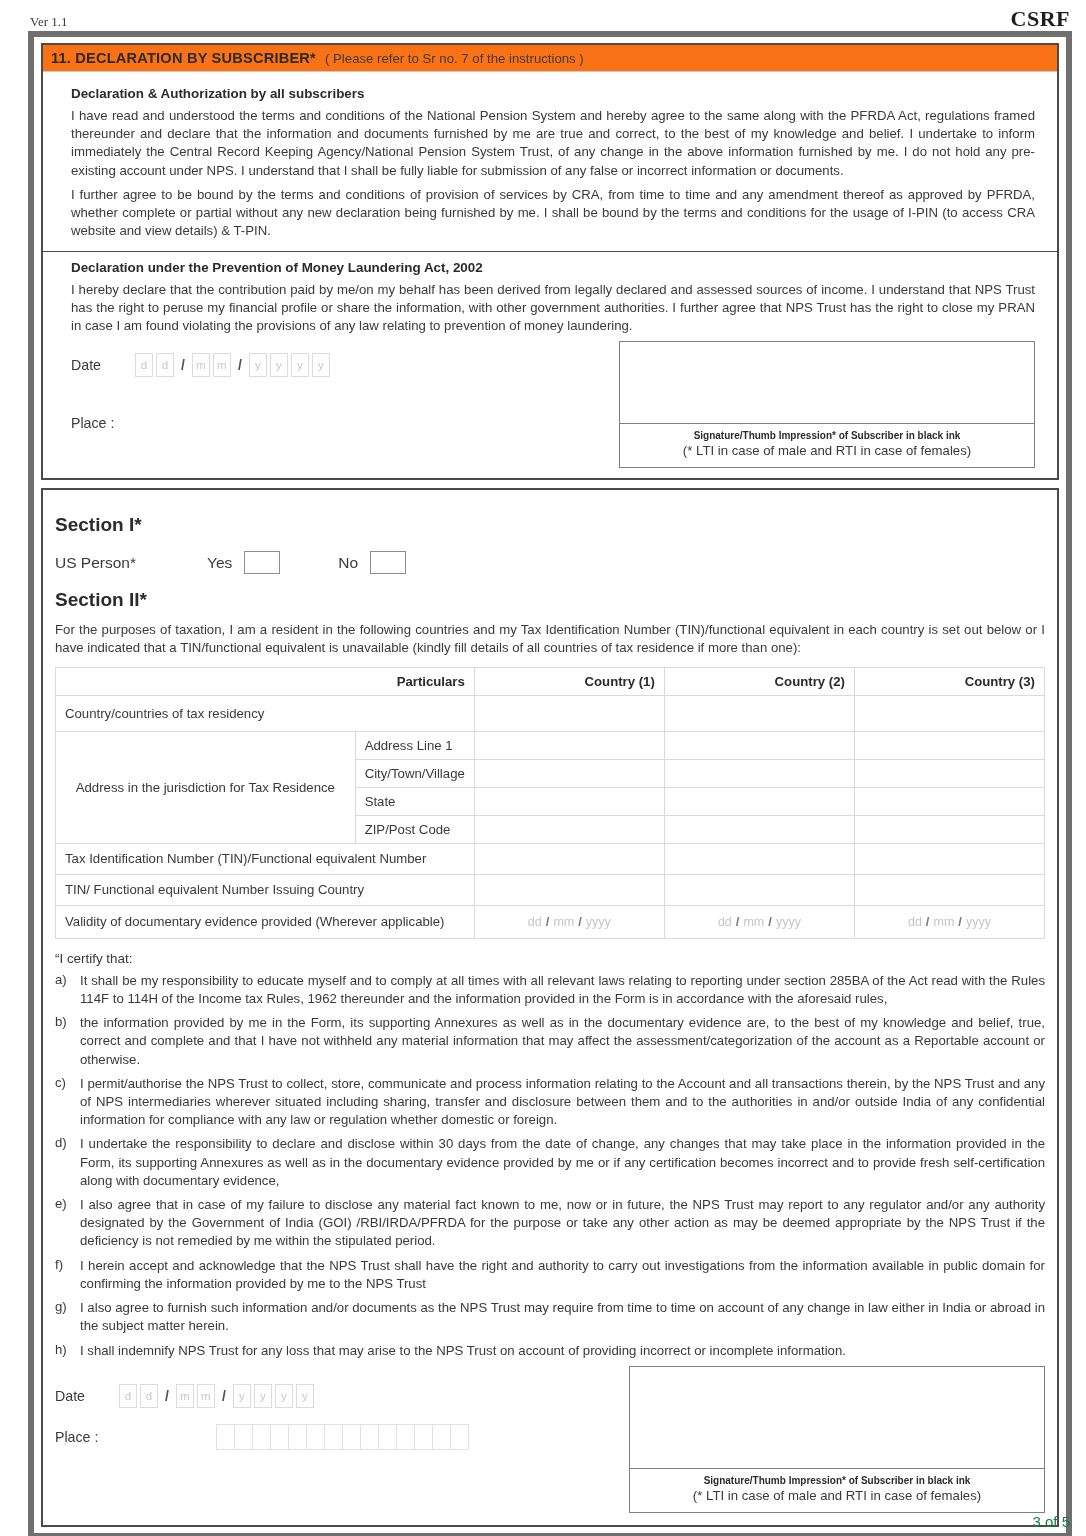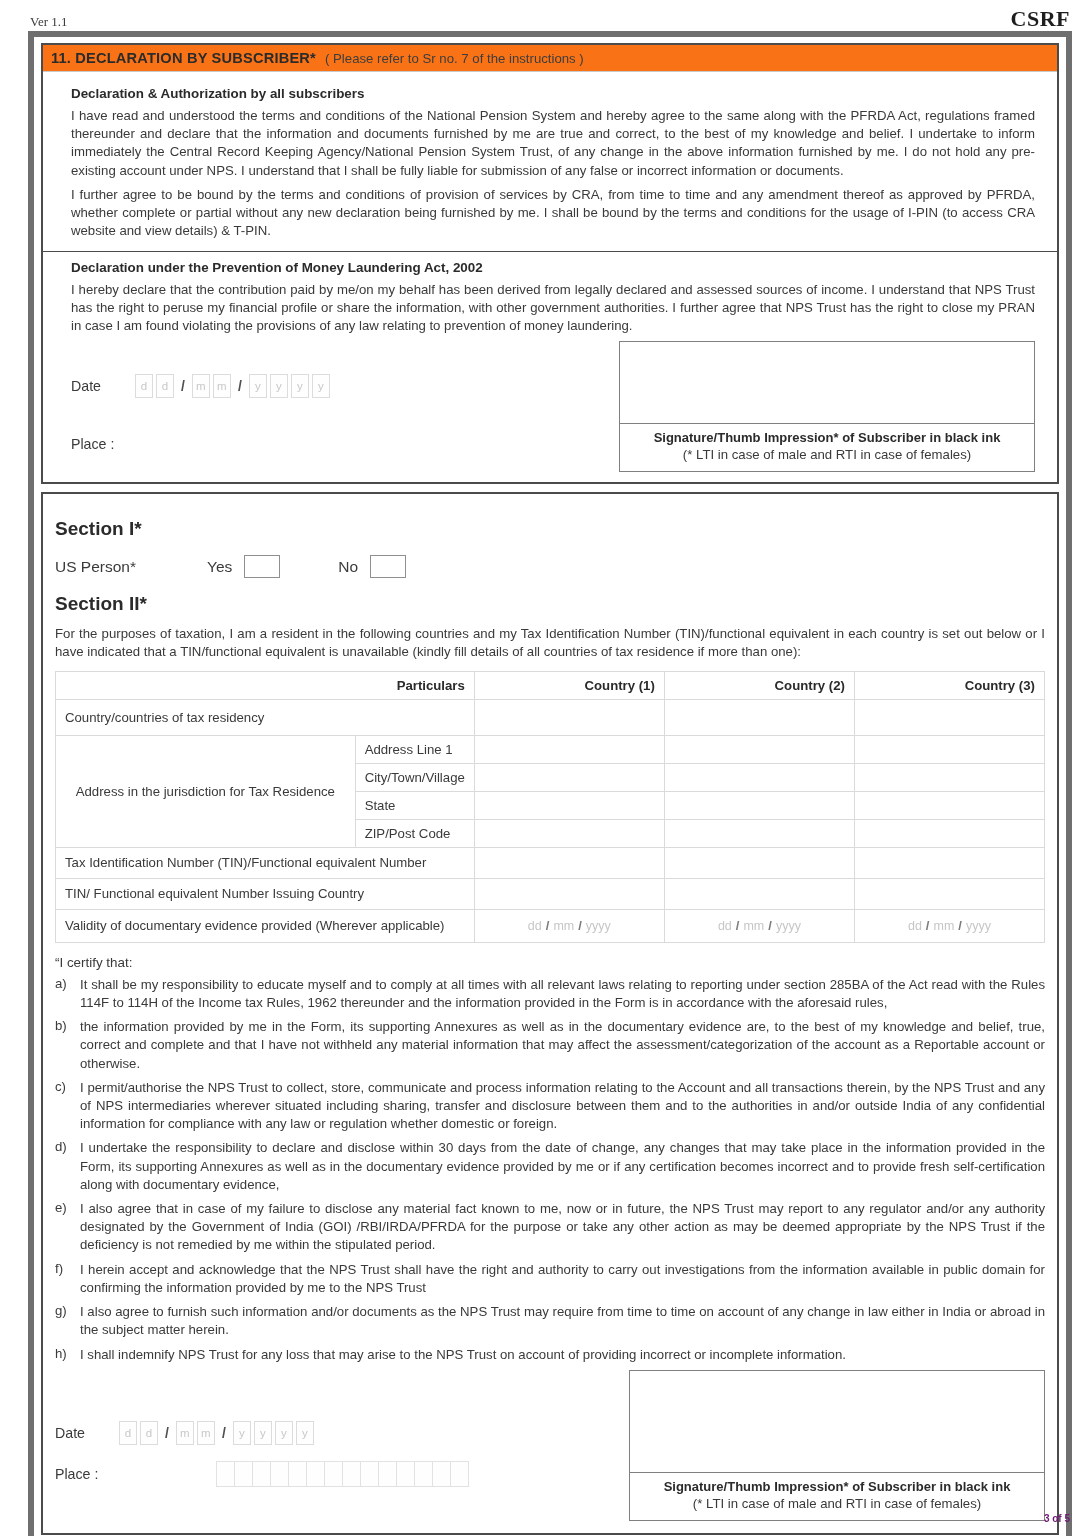--- a/index.html
+++ b/index.html
@@ -33,21 +33,21 @@
     border-bottom: 1px solid #c9c9c9;
   }
   .bar .b { font-weight: 700; color: #2b2b2b; letter-spacing: .2px; }
   .bar .n { font-size: 13.2px; color: #3d3d3d; margin-left: 5px; }
 
   .sec-body { padding: 6px 22px 10px 28px; }
   .bold-sub { font-weight: 700; font-size: 13.4px; color: #2b2b2b; margin: 8px 0 2px; }
   .para { font-size: 13.2px; line-height: 1.38; text-align: justify; margin: 6px 0; }
   .divider { border: none; border-top: 1.5px solid #4b4b4b; margin: 10px -22px 2px -28px; }
 
-  .dps-row { display: flex; justify-content: space-between; align-items: center; margin-top: 4px; }
+  .dps-row { display: flex; justify-content: space-between; align-items: flex-start; margin-top: 4px; }
   .dps-left { padding-top: 12px; flex: 1; }
   .field-row { display: flex; align-items: center; }
   .field-label { font-size: 14.2px; color: #3a3a3a; width: 64px; flex: none; }
   .sec11 .place-row { margin-top: 38px; }
   .sec12 .date-row { margin-top: 6px; }
   .sec12 .place-row { margin-top: 16px; }
   .place-label-wide { width: 162px; }
 
   .boxes { display: flex; align-items: center; }
   .cbox {
@@ -56,21 +56,21 @@
     display: inline-flex; align-items: center; justify-content: center;
     font-size: 11.5px; color: #c8c8c8; margin-right: 3px;
   }
   .cbox.joined { width: 19px; height: 26px; margin-right: 0; margin-left: -1px; border-color: #e2e2e2; }
   .slash { color: #4f4f4f; font-weight: 700; margin: 0 7px 0 4px; font-size: 14px; }
 
   .sig-box { width: 416px; border: 1.5px solid #808080; flex: none; }
   .sig-area { height: 82px; border-bottom: 1.5px solid #808080; }
   .sig-area.tall2 { height: 102px; }
   .sig-cap { text-align: center; padding: 6px 8px 9px; }
-  .sig-cap .b { font-weight: 700; font-size: 13px; color: #2b2b2b; }
+  .sig-cap .b { font-weight: 700; font-size: 10px; color: #2b2b2b; }
   .sig-cap .n { font-size: 13.2px; margin-top: 2px; }
 
   
   .sec12 { margin-top: 8px; padding: 9px 12px 12px; }
   .sec12-heading { font-size: 14.2px; }
   .h-b { font-weight: 700; color: #2b2b2b; }
   .h-n { font-size: 12.3px; color: #3d3d3d; }
   .section-label { font-size: 19px; font-weight: 700; color: #2b2b2b; margin: 15px 0 4px; }
   .us-row { display: flex; align-items: center; margin: 15px 0 4px; font-size: 15.5px; color: #3a3a3a; }
   .us-label { width: 152px; flex: none; }
@@ -89,21 +89,21 @@
   .addr-group { text-align: center; vertical-align: middle; }
   .validity-cell { text-align: center; }
   .vtxt { color: #c6c6c6; font-size: 12.5px; }
   .vslash { color: #7a7a7a; font-weight: 700; margin: 0 4px; font-size: 13px; }
 
   .cert-intro { font-size: 13.4px; margin: 12px 0 2px; }
   .cert-item { display: flex; margin: 6px 0; }
   .cert-label { flex: 0 0 25px; font-size: 13.2px; }
   .cert-text { flex: 1; font-size: 13.2px; line-height: 1.38; text-align: justify; }
 
-  .pagenum { position: absolute; right: 16px; top: 1513px; font-size: 10px; color: #701a75; font-weight: bold; }
+  .pagenum { position: absolute; right: 16px; top: 1513px; font-size: 15px; color: #15803d; }
 </style>
 </head>
 <body>
 
 <div class="topbar">
   <span class="ver">Ver 1.1</span>
   <span class="logo">CSRF</span>
 </div>
 
 <div class="frame">

